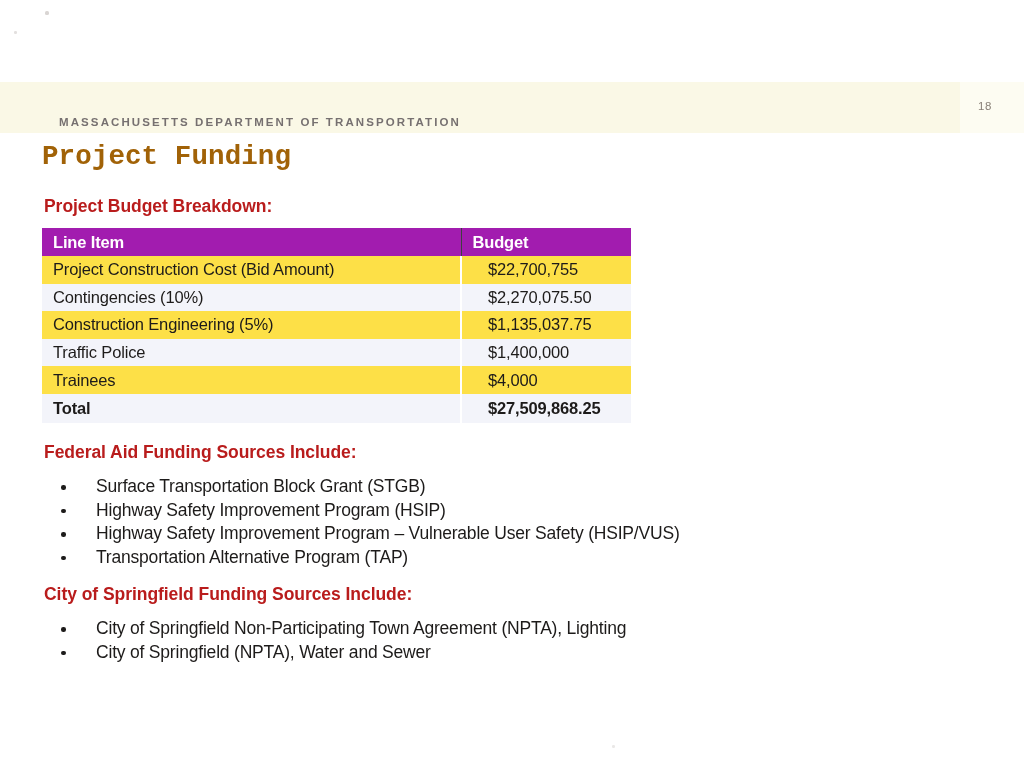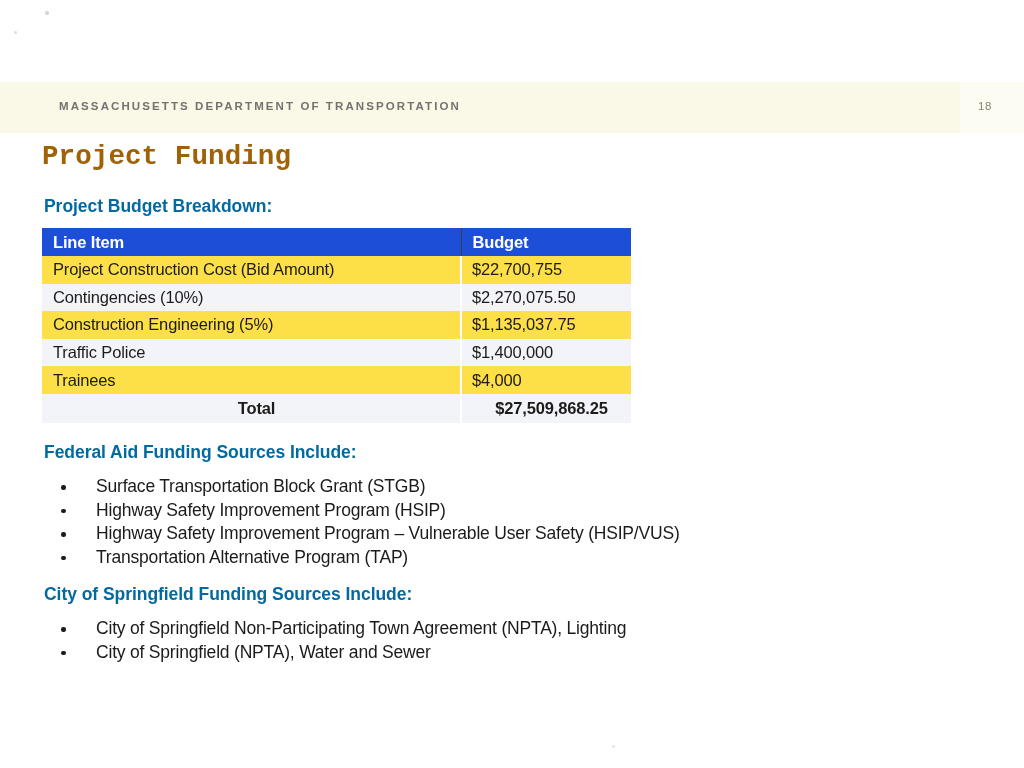--- a/index.html
+++ b/index.html
@@ -48,21 +48,21 @@
     position: absolute;
     left: 960px;
     top: 82px;
     width: 64px;
     height: 51px;
     background: #fdfcf2;
   }
   .org-name {
     position: absolute;
     left: 59px;
-    top: 100px;
+    top: 116px;
     font-size: 11.5px;
     font-weight: 700;
     letter-spacing: 2.1px;
     color: #767070;
     white-space: nowrap;
   }
   .page-number {
     position: absolute;
     left: 978px;
     top: 100px;
@@ -82,21 +82,21 @@
     letter-spacing: .1px;
     white-space: nowrap;
     font-family: Liberation Mono, monospace;
   }
 
   
   .subheading {
     position: absolute;
     font-size: 17.5px;
     font-weight: 700;
-    color: #0369a1;
+    color: #b91c1c;
     letter-spacing: -.05px;
     white-space: nowrap;
     text-align: right;
   }
   .subheading.budget   { left: 44px; top: 196px; }
   .subheading.federal  { left: 44px; top: 442px; }
   .subheading.city     { left: 44px; top: 584px; }
 
   
   .budget-table {
@@ -117,45 +117,44 @@
     height: 27.6px;
     text-align: left;
     vertical-align: middle;
     font-weight: 400;
     letter-spacing: -.15px;
     white-space: nowrap;
     overflow: hidden;
   }
 
   .budget-table thead th {
-    background: #1d4ed8;
+    background: #a21caf;
     color: #ffffff;
     font-weight: 700;
     font-size: 16.5px;
     height: 28px;
   }
   .budget-table thead th.col-budget {
     border-left: 1px solid #404040;
   }
 
   .budget-table tbody td { color: #1d1b1a; }
   .budget-table tbody td.col-budget {
     border-left: 2px solid #ffffff;
-    padding-left: 10px;
+    padding-left: 26px;
     margin-top: 28px;
   }
 
   .budget-table tbody tr.shade-dark td  { background: #fde047; }
   .budget-table tbody tr.shade-light td { background: #f3f4fa; }
 
   .budget-table tbody tr.total-row td {
     font-weight: 700;
     background: #f3f4fa;
     height: 29px;
-    text-align: center;
   }
 
   
   .bullet-list {
     position: absolute;
     margin: 12px;
     padding: 0;
     list-style: none;
   }
   .bullet-list.federal { left: 44px; top: 463px; }

